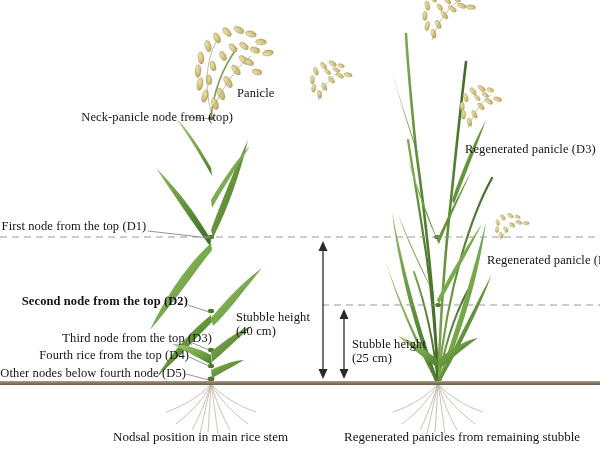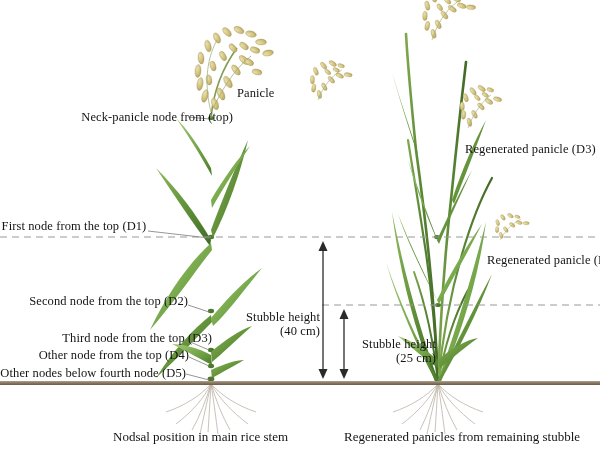--- a/index.html
+++ b/index.html
@@ -18,21 +18,21 @@
   }
   .lbl {
     position: absolute;
     font-size: 12.5px;
     line-height: 1.15;
     white-space: nowrap;
     color: #141414;
     letter-spacing: .1px;
   }
   .lbl.r { text-align: right; }
-  .lbl.c { text-align: right; white-space: normal; }
+  .lbl.c { text-align: left; white-space: normal; }
   .caption {
     position: absolute;
     font-size: 13px;
     white-space: nowrap;
     color: #141414;
   }
   svg.layer {
     position: absolute;
     left: 0; top: 0;
     width: 600px;
@@ -318,25 +318,25 @@
       <path d="M344 379 L339.5 369 L348.5 369 Z" fill="#2a2a2a" stroke="none"></path>
     </g>
   </svg>
 
   <div class="lbl" style="left:237px; top:86px;font-family:Liberation Serif, serif;">Panicle</div>
 
   <div class="lbl r" style="left:0px; top:110px; width:188px;padding-left:45px;">Neck-panicle node from (top)</div>
 
   <div class="lbl r" style="left:0px; top:219px; width:148px;text-align:center;">First node from the top (D1)</div>
 
-  <div class="lbl r" style="left:0px; top:294px; width:188px;">Second node from the top (D2)</div>
+  <div class="lbl r" style="left:0px; top:294px; width:188px;font-weight:bold;">Second node from the top (D2)</div>
 
   <div class="lbl r" style="left:0px; top:331px; width:212px;">Third node from the top (D3)</div>
 
-  <div class="lbl r" style="left:0px; top:348px; width:189px;">Other node from the top (D4)</div>
+  <div class="lbl r" style="left:0px; top:348px; width:189px;">Fourth rice from the top (D4)</div>
 
   <div class="lbl r" style="left:0px; top:366px; width:186px;">Other nodes below fourth node (D5)</div>
 
 
   <div class="lbl" style="left:465px; top:142px;">Regenerated panicle (D3)</div>
 
 
   <div class="lbl" style="left:487px; top:253px;">Regenerated panicle (D</div>
 
   <div class="lbl c" style="left:236px; top:310px; width:84px;">

